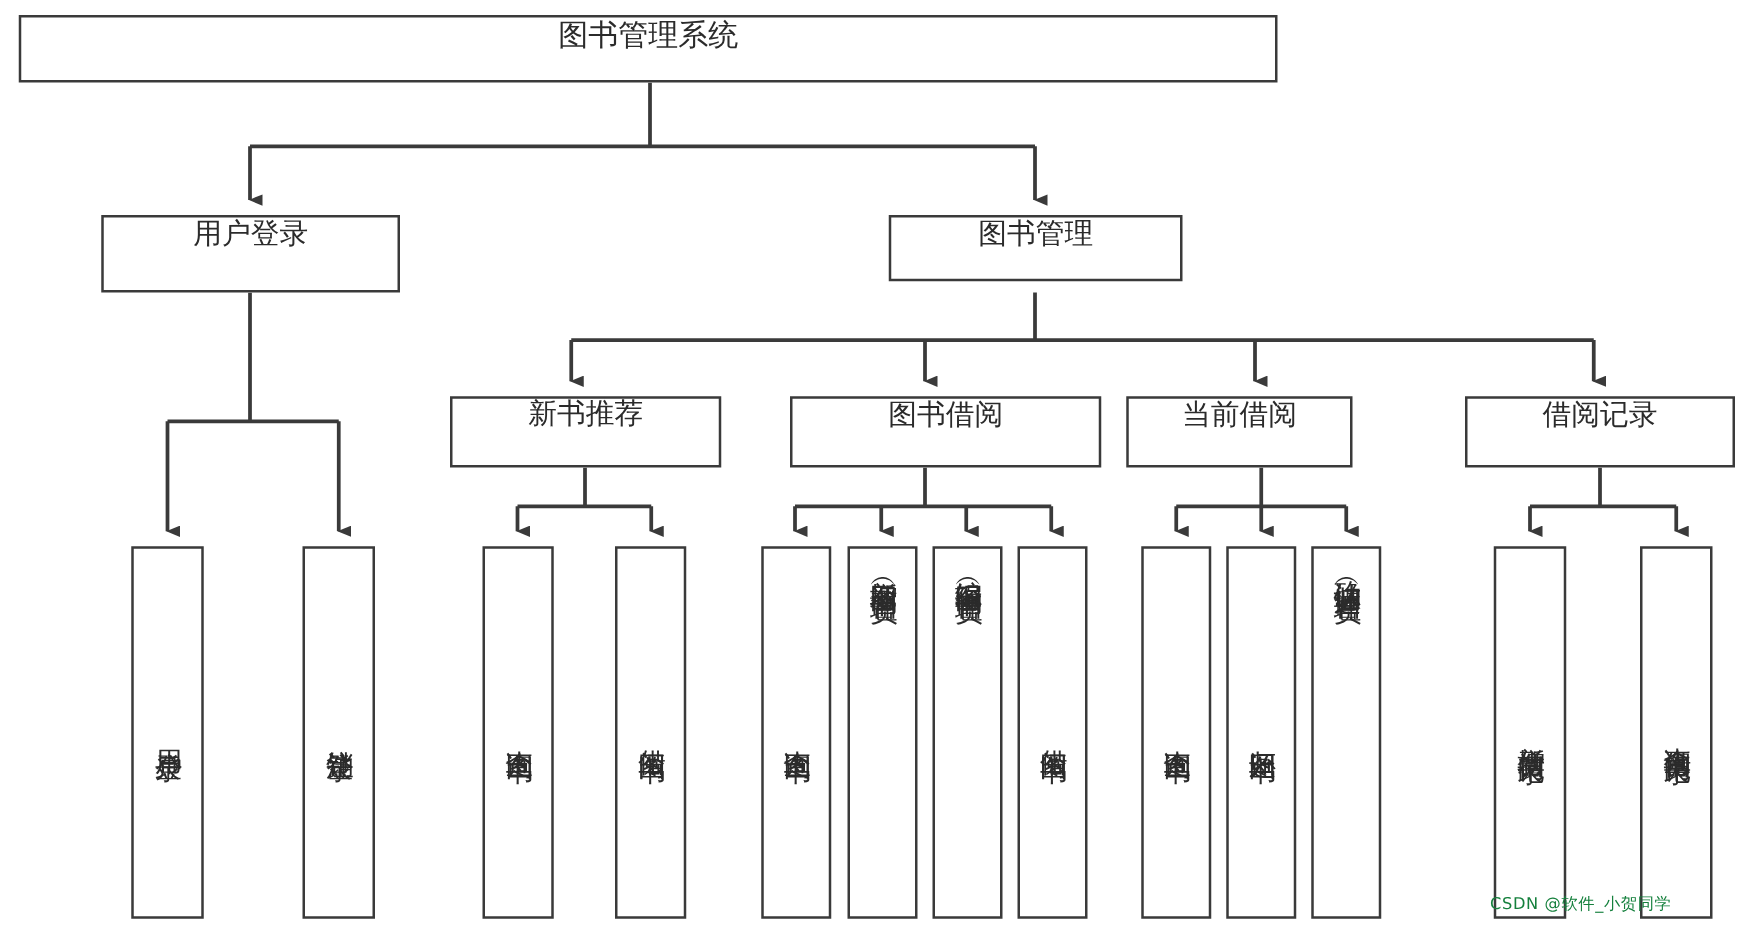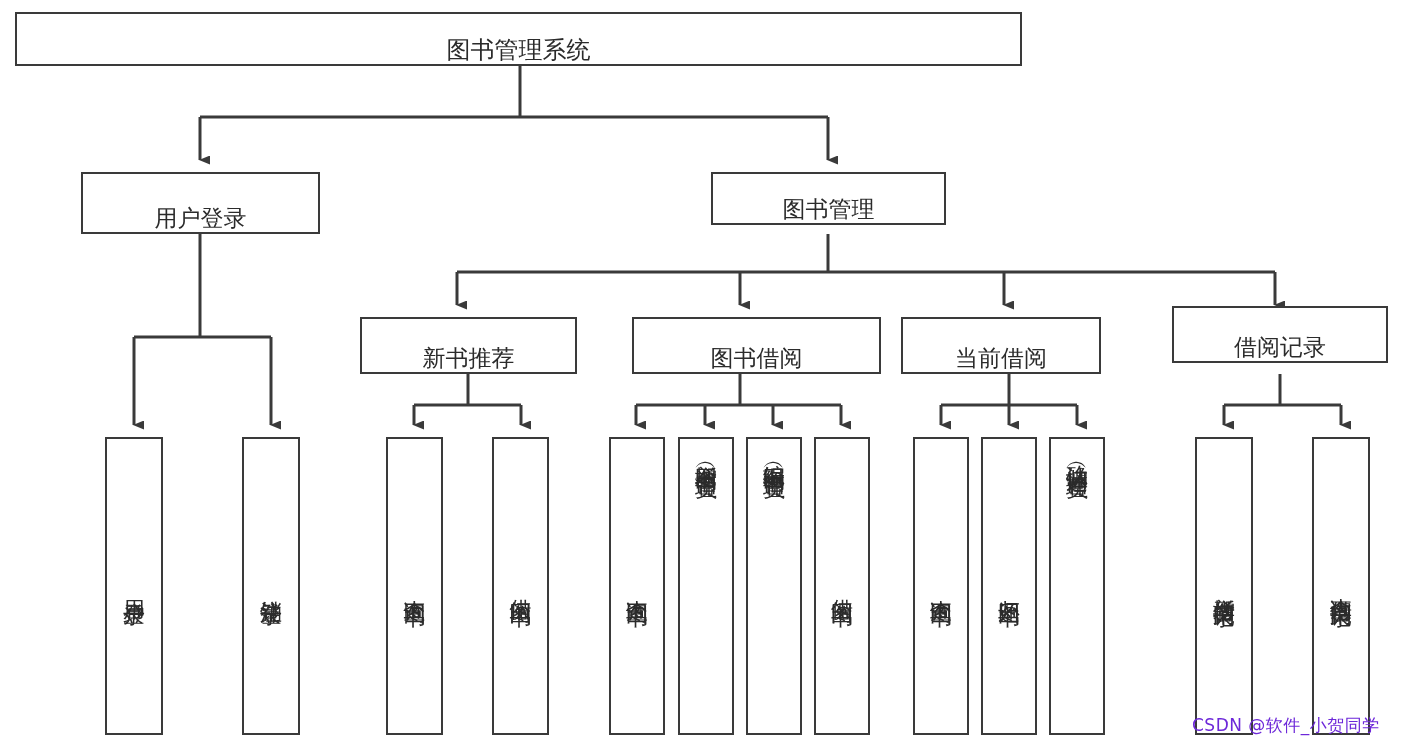--- a/index.html
+++ b/index.html
@@ -23,21 +23,21 @@
     top: 0;
     width: 1405px;
     height: 747px;
   }
   .node {
     position: absolute;
     box-sizing: border-box;
     border: 2.5px solid #3a3a3a;
     background: #ffffff;
     display: flex;
-    align-items: flex-end;
+    align-items: flex-start;
     justify-content: center;
     color: #2b2b2b;
   }
   .node-label {
     display: block;
     text-align: center;
     line-height: 1.18;
     white-space: nowrap;
     color: #2b2b2b;
   }
@@ -61,22 +61,22 @@
   }
   .node.vertical.tall-text {
     align-items: flex-start;
   }
   .node.vertical.centered {
     align-items: center;
     padding-top: 0;
   }
   .watermark {
     position: absolute;
-    font-size: 17px;
-    color: #6d28d9;
+    font-size: 13px;
+    color: #15803d;
     white-space: nowrap;
     letter-spacing: 0.5px;
     pointer-events: none;
   }
 </style>
 </head>
 <body>
 
 <div id="canvas">
 
@@ -138,33 +138,33 @@
   </div>
 
   <div class="node horizontal" style="left:81px; top:172px; width:239px; height:62px;">
     <span class="node-label">用户登录</span>
   </div>
 
   <div class="node horizontal" style="left:711px; top:172px; width:235px; height:53px;">
     <span class="node-label">图书管理</span>
   </div>
 
-  <div class="node horizontal" style="left:360px; top:317px; width:217px; height:57px;">
+  <div class="node horizontal" style="left:360px; top:317px; width:217px; height:57px;font-family:Liberation Mono, monospace;">
     <span class="node-label">新书推荐</span>
   </div>
 
   <div class="node horizontal" style="left:632px; top:317px; width:249px; height:57px;">
     <span class="node-label">图书借阅</span>
   </div>
 
-  <div class="node horizontal" style="left:901px; top:317px; width:200px; height:57px;">
+  <div class="node horizontal" style="left:901px; top:317px; width:181px; height:57px;">
     <span class="node-label">当前借阅</span>
   </div>
 
-  <div class="node horizontal" style="left:1172px; top:306px; width:216px; height:57px;">
+  <div class="node horizontal" style="left:1172px; top:317px; width:216px; height:57px;">
     <span class="node-label">借阅记录</span>
   </div>
 
   <div class="node vertical centered" style="left:105px; top:437px; width:58px; height:298px;">
     <span class="node-label">用户登录</span>
   </div>
 
   <div class="node vertical centered" style="left:242px; top:437px; width:58px; height:298px;">
     <span class="node-label">注销登录</span>
   </div>

